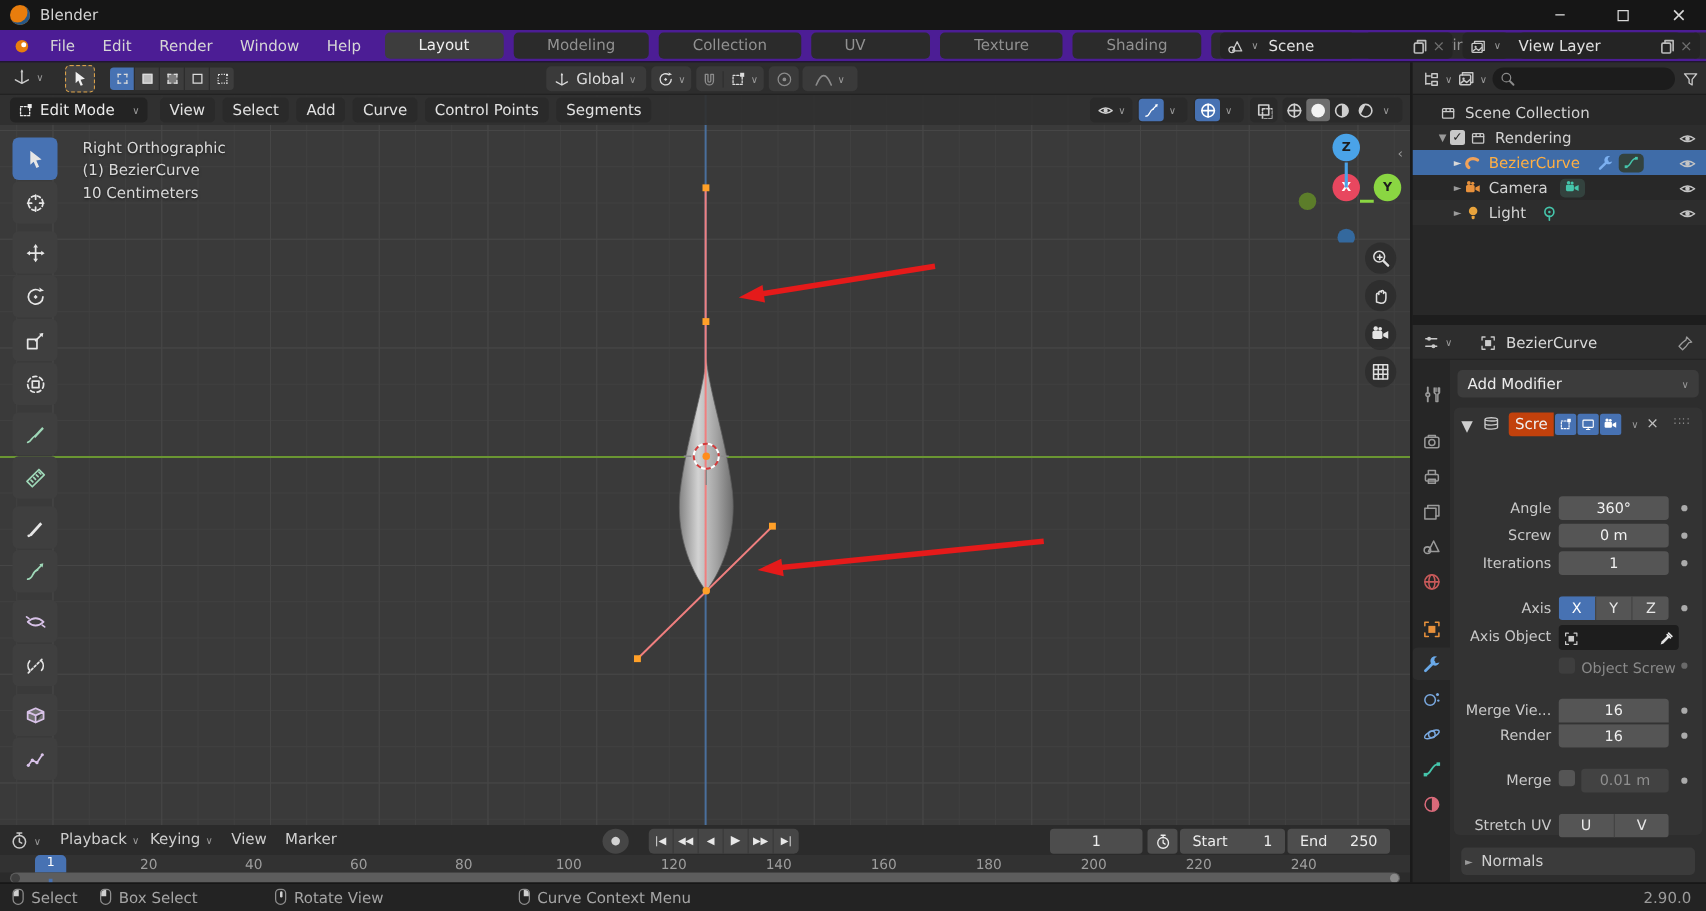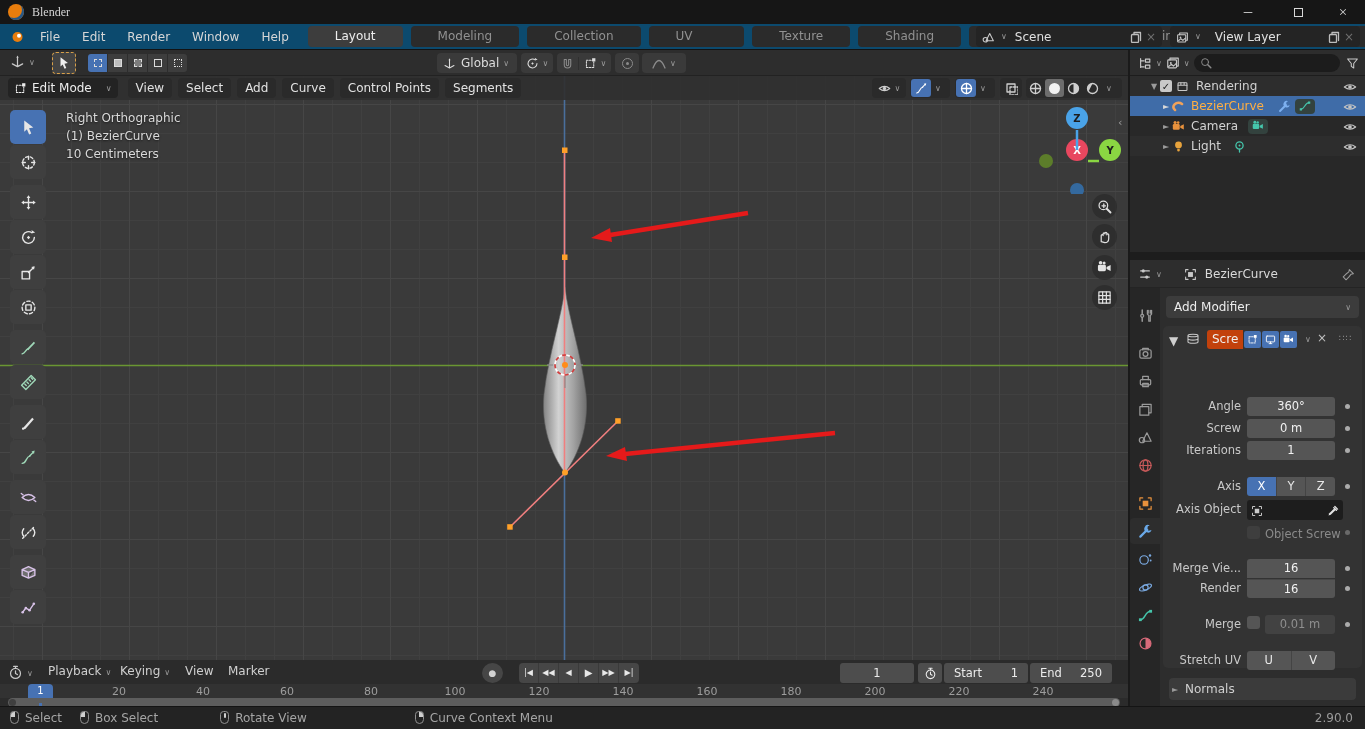--- a/index.html
+++ b/index.html
@@ -3,25 +3,25 @@
 <meta charset="utf-8">
 <style>
   *{margin:0;padding:0;box-sizing:border-box;}
   html,body{width:1365px;height:729px;overflow:hidden;background:#1d1d1d;
     font-family:"DejaVu Sans","Liberation Sans",sans-serif;font-size:12px;color:#cfcfcf;
     -webkit-font-smoothing:antialiased;}
   .abs{position:absolute;}
   svg.ic{display:inline-block;vertical-align:middle;fill:none;stroke:currentColor;stroke-width:1.3;stroke-linecap:round;stroke-linejoin:round;}
   .chev{font-size:8px;color:#9a9a9a;margin-left:4px;}
   
-  #titlebar{position:absolute;left:0;top:0;width:1365px;height:24px;background:#161616;display:flex;align-items:center;font-family:Liberation Serif, serif;}
+  #titlebar{position:absolute;left:0;top:0;width:1365px;height:24px;background:#161616;display:flex;align-items:center;}
   .win-btn{width:44px;height:24px;display:flex;align-items:center;justify-content:center;color:#d8d8d8;font-size:12px;}
   .restore-glyph{width:9px;height:9px;border:1.2px solid #d8d8d8;display:inline-block;}
   
-  #menubar{position:absolute;left:0;top:24px;width:1365px;height:26px;background:#0c4a6e;display:flex;align-items:center;border-bottom:1px solid #131313;}
+  #menubar{position:absolute;left:0;top:24px;width:1365px;height:26px;background:#4c1d95;display:flex;align-items:center;border-bottom:1px solid #131313;}
   .menu-item{padding:0 11px;color:#d6d6d6;height:22px;line-height:22px;border-radius:3px;}
   .ws-tab{margin-left:8px;padding:0 27px;height:21px;line-height:21px;background:#2b2b2b;color:#919191;border-radius:4px;}
   .ws-tab.active{background:#3d3d3d;color:#efefef;}
   .id-widget{height:21px;background:#242424;border-radius:4px;display:flex;align-items:center;color:#e0e0e0;}
   
   #toolsettings{position:absolute;left:0;top:50px;width:1128px;height:26px;background:#2d2d2d;border-bottom:1px solid #222;}
   .ts-widget{position:absolute;top:3px;height:20px;background:#3a3a3a;border-radius:4px;display:flex;align-items:center;color:#dcdcdc;}
   .mode-sq{display:inline-block;width:8px;height:8px;border:1px solid #dcdcdc;}
   
   #viewport{position:absolute;left:0;top:76px;width:1128px;height:584px;background-color:#3a3a3a;
@@ -650,20 +650,26 @@
         </svg><span class="chev">∨</span></span>
     <div id="outliner-search">
         <svg class="ic" width="12" height="12">
           <use href="#s-magnifier"></use>
         </svg>
       </div>
     <span style="margin-right:6px;color:#c9c9c9;"><svg class="ic" width="13" height="13">
           <use href="#s-funnel"></use>
         </svg></span>
   </div>
+  <div class="ol-row" style="margin-top:4px;">
+    <span style="margin-left:22px;color:#c9c9c9;"><svg class="ic" width="13" height="13">
+          <use href="#s-box"></use>
+        </svg></span>
+    <span style="margin-left:7px;">Scene Collection</span>
+  </div>
   <div class="ol-row alt">
     <span class="disc" style="margin-left:18px;">▼</span>
     <span class="ol-check">✓</span>
     <span style="color:#c9c9c9;"><svg class="ic" width="13" height="13">
           <use href="#s-box"></use>
         </svg></span>
     <span style="margin-left:7px;">Rendering</span>
     <span class="ol-eye"><svg class="ic" width="14" height="14">
           <use href="#s-eye"></use>
         </svg></span>

